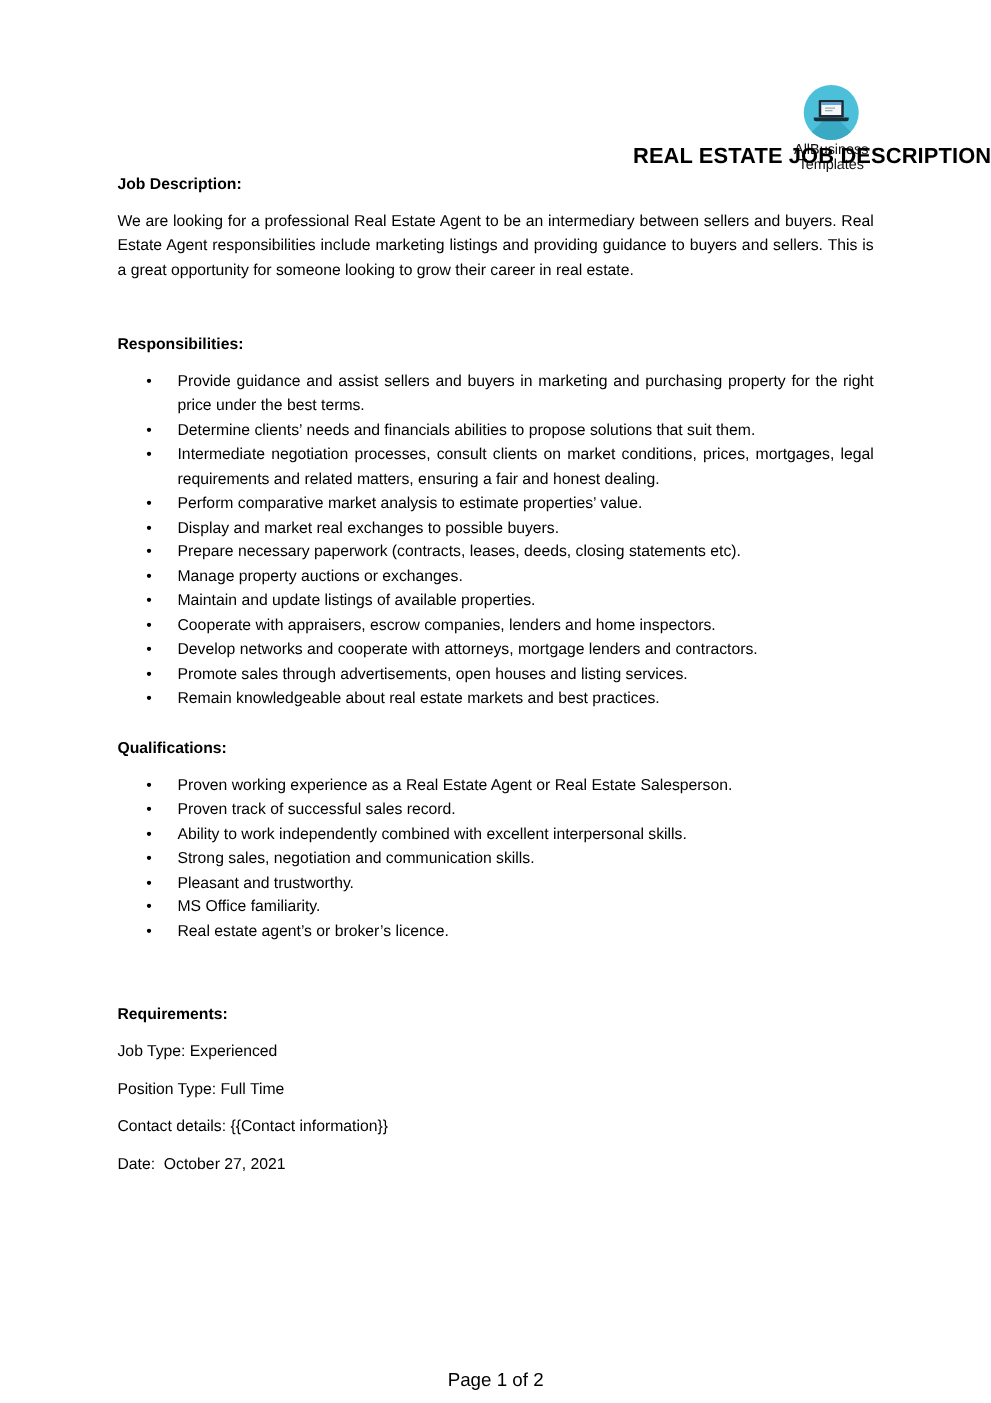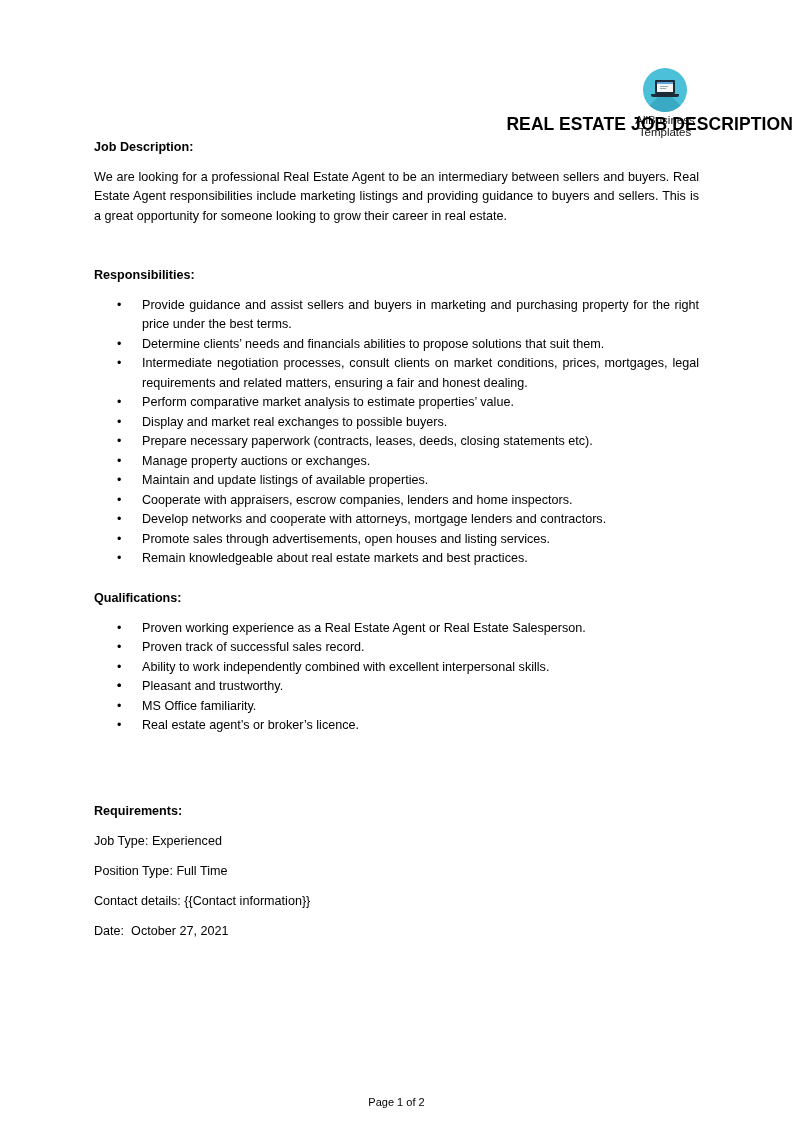--- a/index.html
+++ b/index.html
@@ -27,21 +27,21 @@
   .content { position: absolute; left: 94px; width: 605px; font-size: 12.6px; line-height: 19.5px; }
   .heading { font-weight: bold; margin: 0; }
   .para { margin: 0; text-align: justify; }
 
   ul.bullets { list-style: none; margin: 0; padding: 0; }
   ul.bullets li { position: relative; padding-left: 48px; text-align: justify; }
   ul.bullets li .bullet { position: absolute; left: 23px; top: 0; }
 
   .req-line { margin: 0; height: 30px; line-height: 19.5px; }
 
-  .footer { position: absolute; left: 0; width: 793px; top: 1096px; text-align: center; font-size: 11px; }
+  .footer { position: absolute; left: 0; width: 793px; top: 1096px; text-align: center; font-size: 15px; }
 </style>
 </head>
 <body>
 
 <div class="page">
 
   <div class="logo">
     <div class="logo-circle">
       <div class="shadow"></div>
       <div class="laptop-screen">
@@ -83,21 +83,21 @@
         <li><span class="bullet">•</span><span>Remain knowledgeable about real estate markets and best practices.</span></li>
       </ul>
   </div>
 
   <div class="content" style="top:589px;">
     <p class="heading">Qualifications:</p>
     <ul class="bullets" style="margin-top:10px;" id="qual-list">
         <li><span class="bullet">•</span><span>Proven working experience as a Real Estate Agent or Real Estate Salesperson.</span></li>
         <li><span class="bullet">•</span><span>Proven track of successful sales record.</span></li>
         <li><span class="bullet">•</span><span>Ability to work independently combined with excellent interpersonal skills.</span></li>
-        <li><span class="bullet">•</span></li>
+        <li><span class="bullet">•</span><span>Strong sales, negotiation and communication skills.</span></li>
         <li><span class="bullet">•</span><span>Pleasant and trustworthy.</span></li>
         <li><span class="bullet">•</span><span>MS Office familiarity.</span></li>
         <li><span class="bullet">•</span><span>Real estate agent’s or broker’s licence.</span></li>
       </ul>
   </div>
 
   <div class="content" style="top:802px;">
     <p class="req-line heading">Requirements:</p>
     <p class="req-line">Job Type: Experienced</p>
     <p class="req-line">Position Type: Full Time</p>

